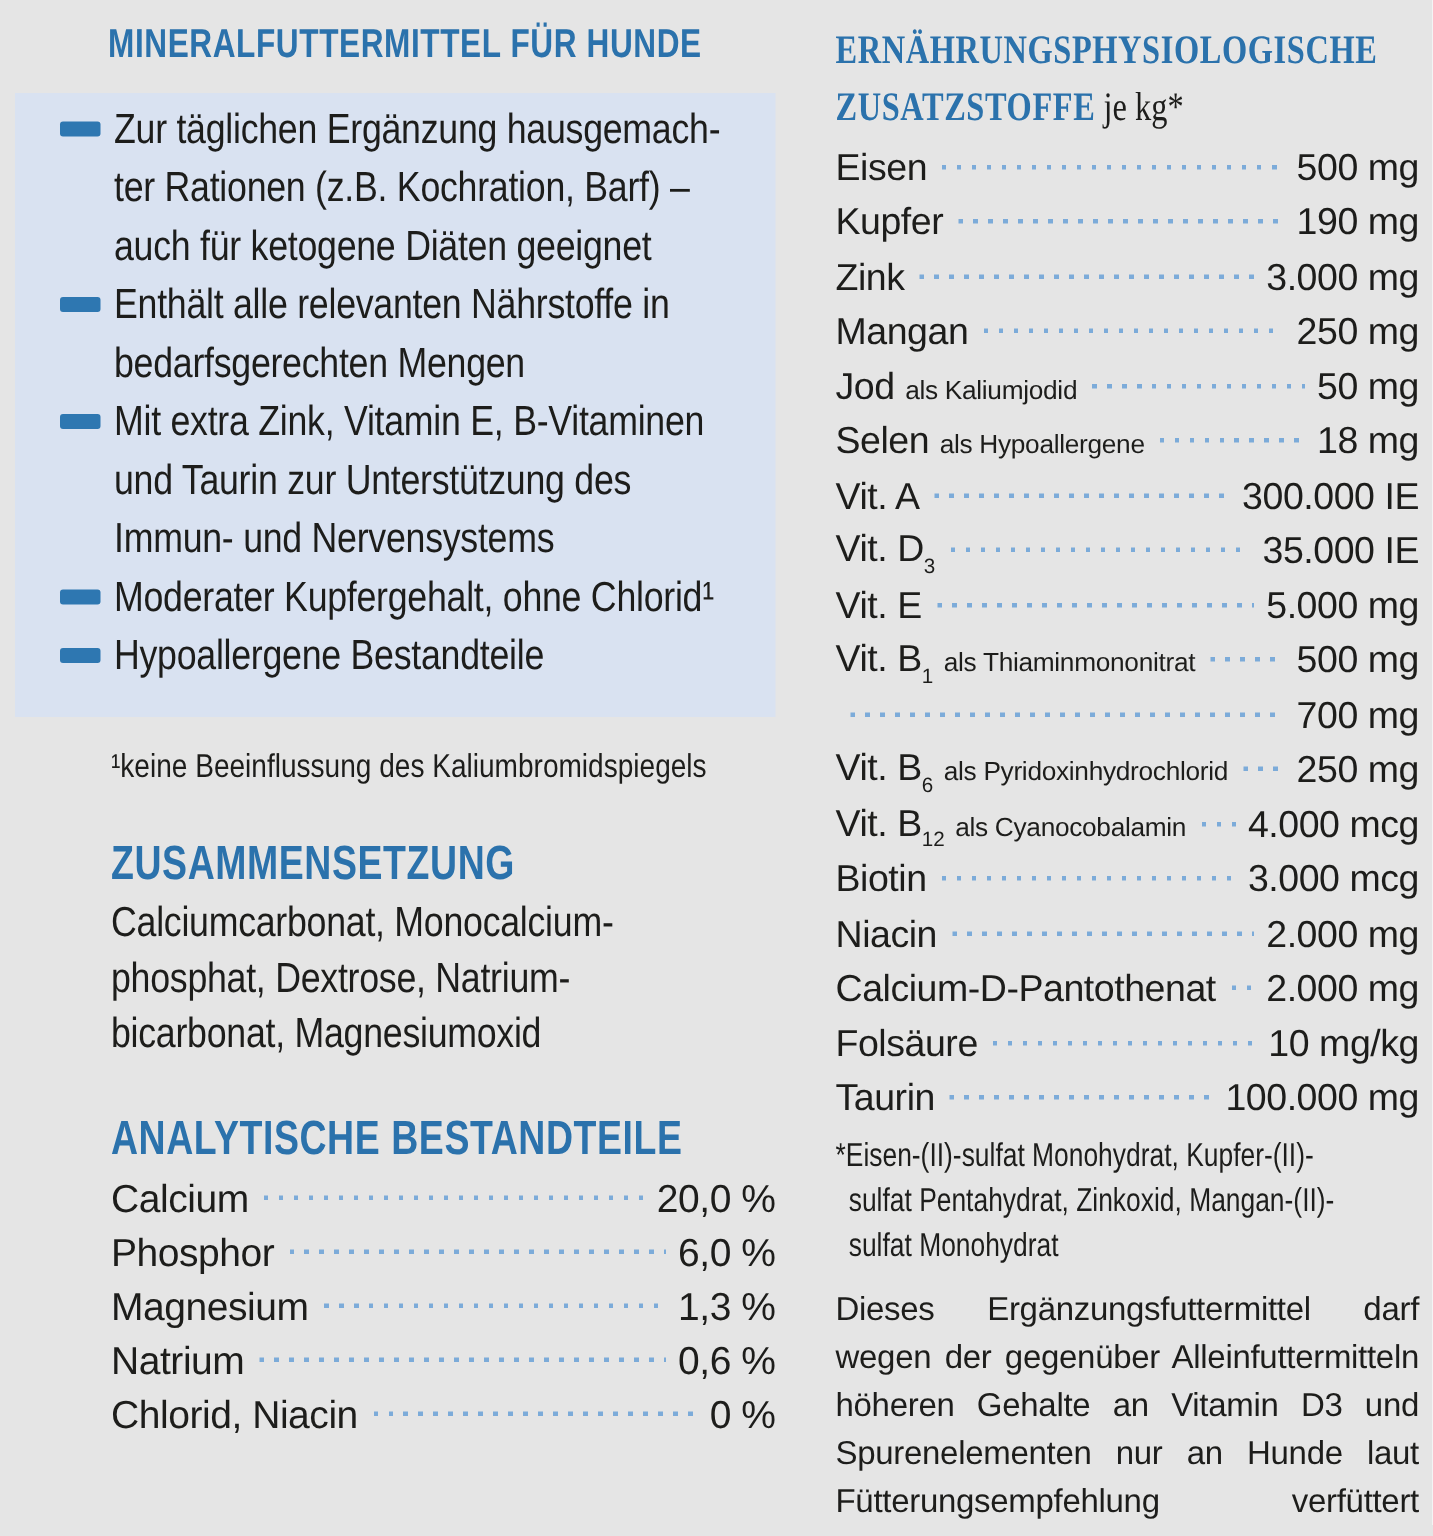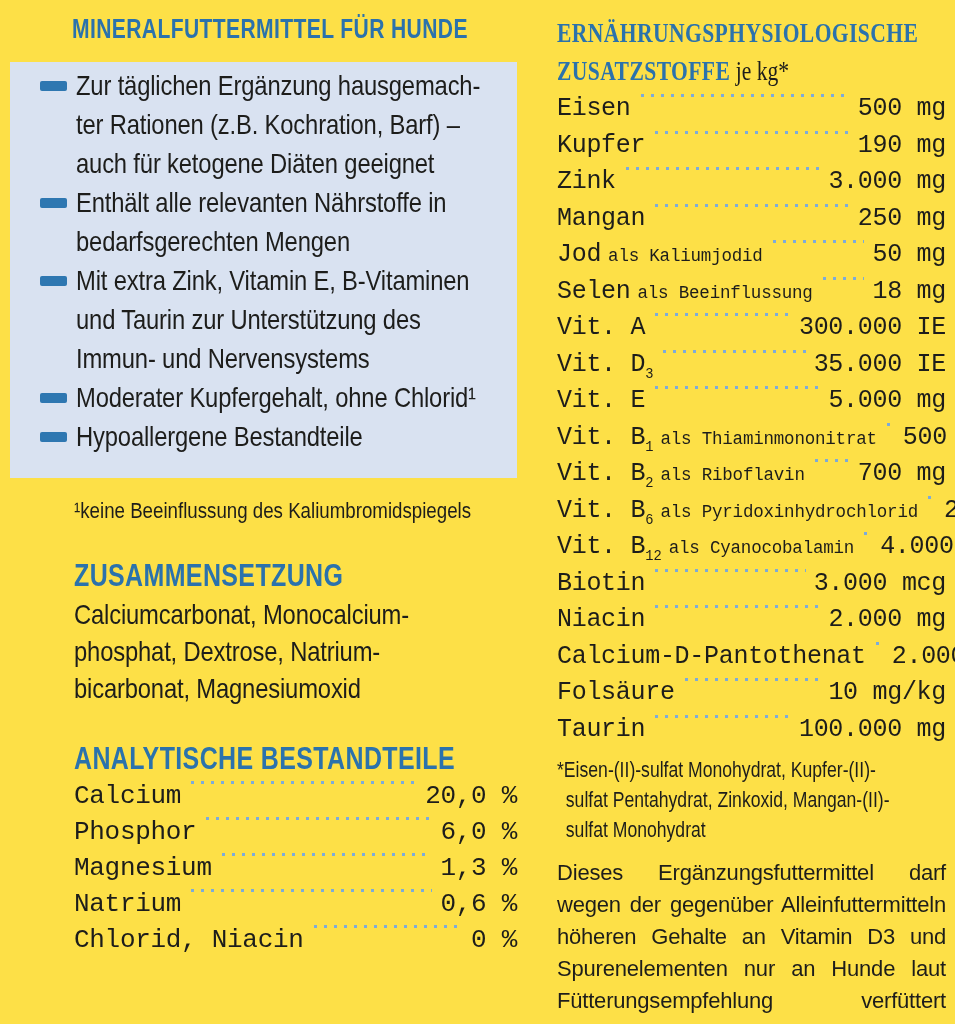--- a/index.html
+++ b/index.html
@@ -5,21 +5,21 @@
   :root{
     --blue:#2b72ac;
     --bullet:#2e77b1;
     --panel:#d9e2f1;
     --dots:#7cabd9;
     --ink:#1d1d1b;
   }
   *{margin:0;padding:0;box-sizing:border-box;}
   html,body{background:#fff;}
   .page{
-    position:relative;width:955px;height:1024px;overflow:hidden;background:#fde047;
+    position:relative;width:955px;height:1024px;overflow:hidden;background:#e5e5e5;
     font-family:"Liberation Sans","DejaVu Sans",sans-serif;color:var(--ink);
   }
   .col{position:absolute;top:0;}
   .col-left{left:10px;width:507px;}
   .col-right{left:557px;width:389px;}
 
   
   .cond{display:inline-block;transform-origin:0 50%;white-space:pre;}
   .s78{transform:scaleX(.78);}
   .s80{transform:scaleX(.80);}
@@ -36,21 +36,21 @@
   .bullet-text{font-size:28px;line-height:39px;letter-spacing:-.2px;}
 
   .fn-left{margin:20px 0 0 64px;font-size:22px;line-height:26px;}
 
   .comp{margin:6px 0 0 64px;}
   .comp-line{font-size:28px;line-height:37px;letter-spacing:-.2px;}
 
   .rows{display:block;}
   .rows-left{margin:8px 0 0 64px;width:443px;}
   .rows-right{margin-top:4px;width:389px;}
-  .row{display:flex;align-items:flex-start;font-family:Liberation Mono, monospace;}
+  .row{display:flex;align-items:center;}
   .rows-left .row{height:36px;font-size:26px;}
   .rows-right .row{height:36.5px;font-size:25px;}
   .row-label{white-space:nowrap;letter-spacing:-.3px;}
   .row-value{white-space:nowrap;letter-spacing:-.3px;}
   .leader{flex:1 1 auto;min-width:8px;height:3px;margin:0 8px 2px 10px;
     background-image:repeating-linear-gradient(90deg,var(--dots) 0 3px,transparent 3px 10px);}
   .sub{font-size:.55em;position:relative;top:.1em;letter-spacing:0;}
   .note{font-size:.7em;margin-left:7px;letter-spacing:-.2px;}
 
   .right-title{margin-top:14px;font-size:27px;line-height:38px;font-family:Liberation Serif, serif;}
@@ -173,21 +173,21 @@
     <span class="row-value">250 mg</span>
   </div>
 
   <div class="row">
     <span class="row-label"><span class="lbl">Jod</span><span class="note">als Kaliumjodid</span></span>
     <span class="leader"></span>
     <span class="row-value">50 mg</span>
   </div>
 
   <div class="row">
-    <span class="row-label"><span class="lbl">Selen</span><span class="note">als Beeinflussung</span></span>
+    <span class="row-label"><span class="lbl">Selen</span><span class="note">als Hypoallergene</span></span>
     <span class="leader"></span>
     <span class="row-value">18 mg</span>
   </div>
 
   <div class="row">
     <span class="row-label"><span class="lbl">Vit. A</span></span>
     <span class="leader"></span>
     <span class="row-value">300.000 IE</span>
   </div>
 
@@ -203,21 +203,20 @@
     <span class="row-value">5.000 mg</span>
   </div>
 
   <div class="row">
     <span class="row-label"><span class="lbl">Vit. B</span><sub class="sub">1</sub><span class="note">als Thiaminmononitrat</span></span>
     <span class="leader"></span>
     <span class="row-value">500 mg</span>
   </div>
 
   <div class="row">
-    <span class="row-label"><span class="lbl">Vit. B</span><sub class="sub">2</sub><span class="note">als Riboflavin</span></span>
     <span class="leader"></span>
     <span class="row-value">700 mg</span>
   </div>
 
   <div class="row">
     <span class="row-label"><span class="lbl">Vit. B</span><sub class="sub">6</sub><span class="note">als Pyridoxinhydrochlorid</span></span>
     <span class="leader"></span>
     <span class="row-value">250 mg</span>
   </div>
 

